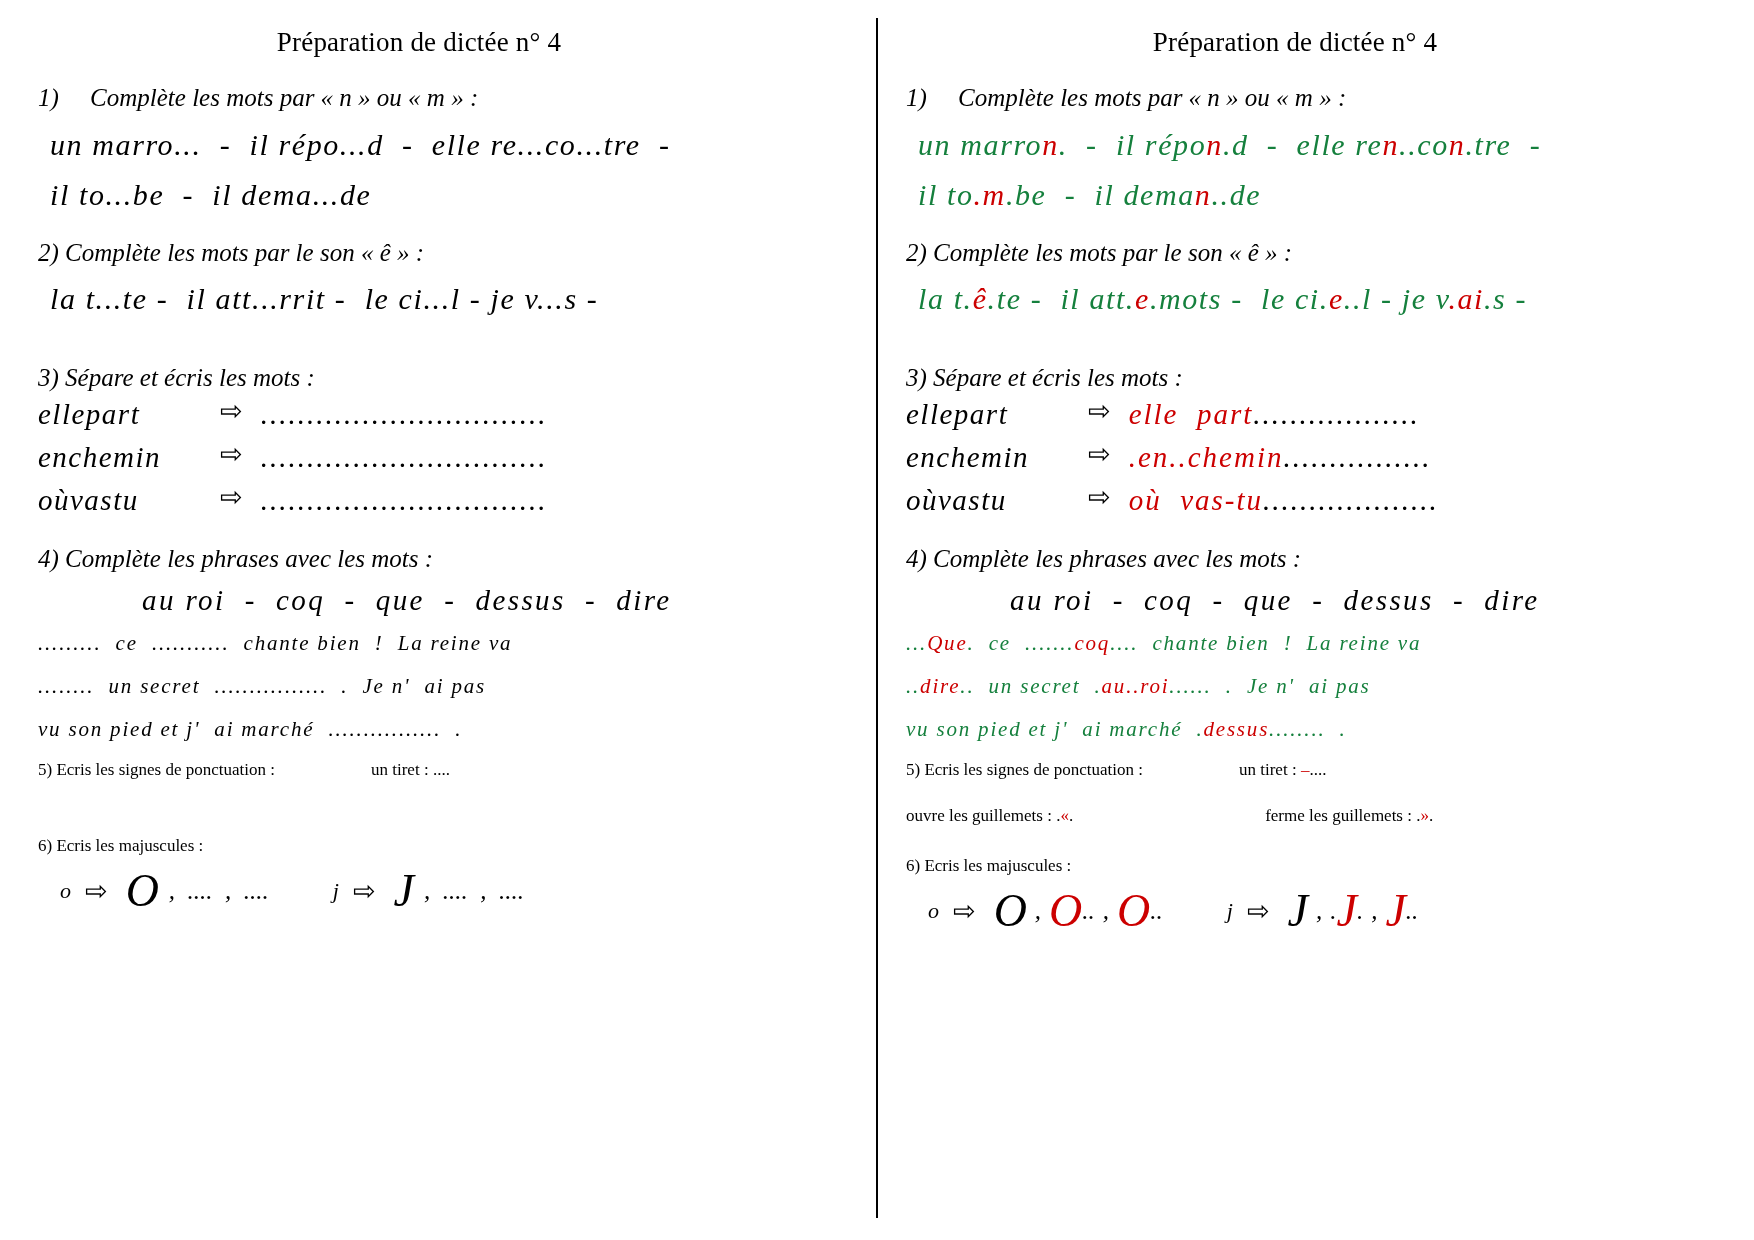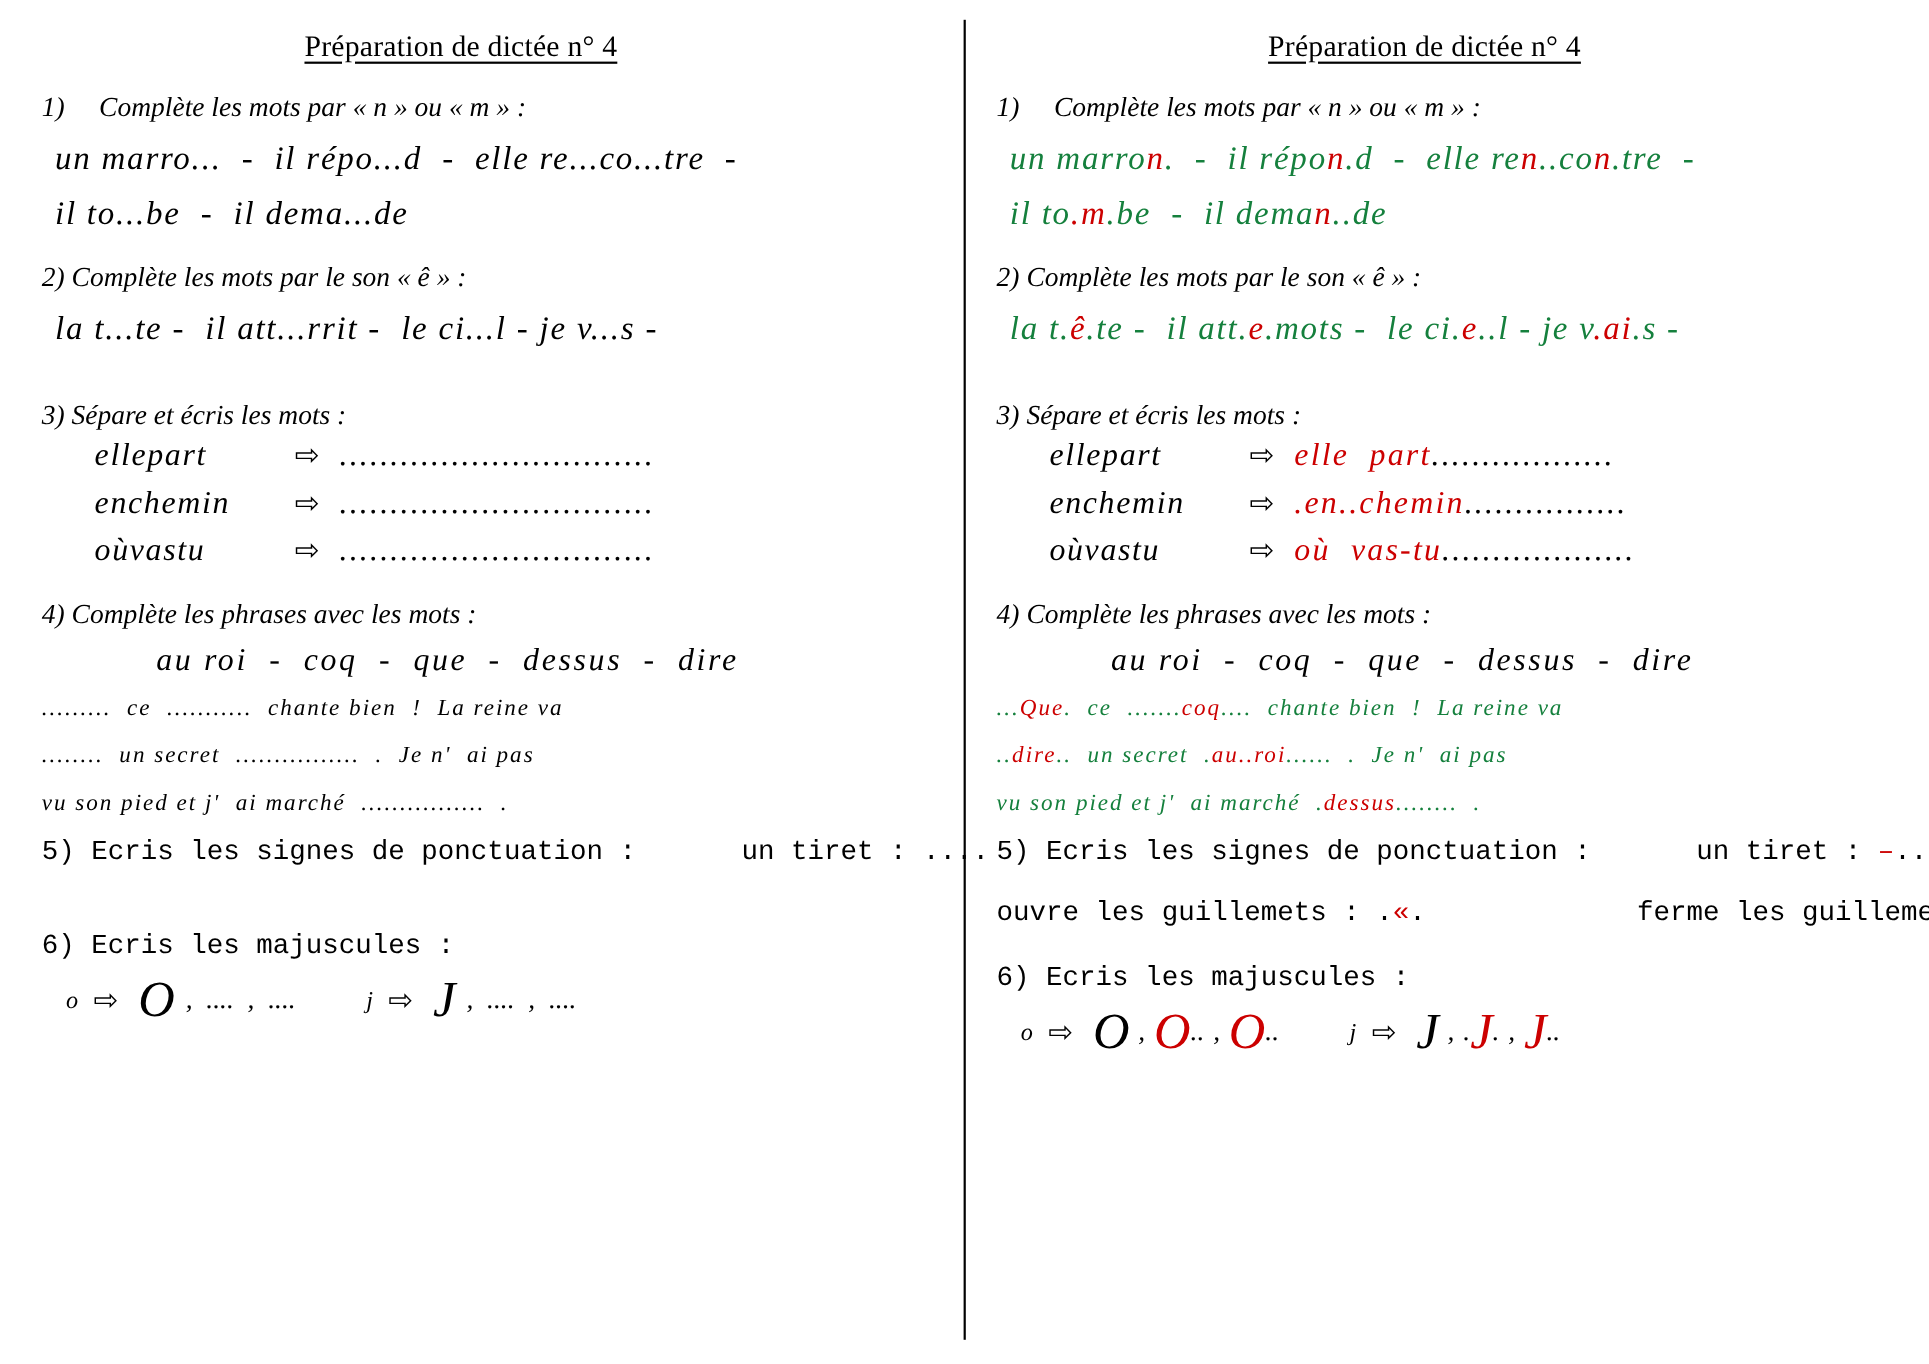--- a/index.html
+++ b/index.html
@@ -17,21 +17,21 @@
   }
   .col{
     position:absolute;top:0;width:860px;height:1240px;
     box-sizing:border-box;padding:28px 20px 0 38px;
   }
   .col-left{left:0;}
   .col-right{left:884px;padding-left:22px;}
 
   .doc-title{
     text-align:center;font-size:27px;line-height:1.1;
-    text-decoration:underline;text-underline-offset:5px;
+    text-underline-offset:5px;
     margin:0 0 26px 0;letter-spacing:.2px;
     padding-right:40px;
   }
   .instr{
     font-size:25px;line-height:1.15;margin:0 0 6px 0;white-space:pre;font-style:italic;
   }
   .instr.ex1{margin-bottom:14px;}
   .cursive{
     font-family:"Liberation Serif", serif;
     font-style:italic;
@@ -40,41 +40,41 @@
     letter-spacing:1.6px;
     white-space:pre;
     margin:12px;
   }
   .line-gap{margin-bottom:8px;}
   .red{color:#cc0000;}
   .blk{color:#15803d;}
   .arrow{font-size:27px;margin:0 18px 0 14px;line-height:1;}
   .dots{letter-spacing:3px;}
 
-  .sep-row{display:flex;align-items:center;margin-bottom:10px;margin-left:48px;}
+  .sep-row{display:flex;align-items:flex-start;margin-bottom:10px;}
   .sep-word{
     font-family:"Liberation Serif",serif;font-style:italic;
     font-size:29px;letter-spacing:1.5px;width:168px;white-space:pre;
   }
   .sep-ans{
     font-family:"Liberation Serif",serif;font-style:italic;
     font-size:29px;letter-spacing:2px;white-space:pre;position:relative;
   }
   .wordbank{
     font-family:"Liberation Serif",serif;font-style:italic;
     font-size:29px;letter-spacing:2.4px;white-space:pre;
     margin:10px 0 14px 104px;
   }
   .phrase{
     font-family:"Liberation Serif",serif;font-style:italic;
     font-size:21px;letter-spacing:1.8px;white-space:pre;
     margin:0 0 18px 0;
   }
   .punct{
-    font-size:25px;white-space:pre;margin:0 0 8px 0;font-family:Liberation Mono, monospace;
+    font-size:17px;white-space:pre;margin:0 0 8px 0;
   }
   .punct .gapsp{display:inline-block;width:96px;}
   .maj-row{
     display:flex;align-items:center;white-space:pre;margin-top:12px;
   }
   .maj-small{
     font-family:"Liberation Serif",serif;font-style:italic;font-size:22px;
   }
   .maj-cap{
     font-family:"Liberation Serif",serif;font-style:italic;font-size:46px;line-height:1;

